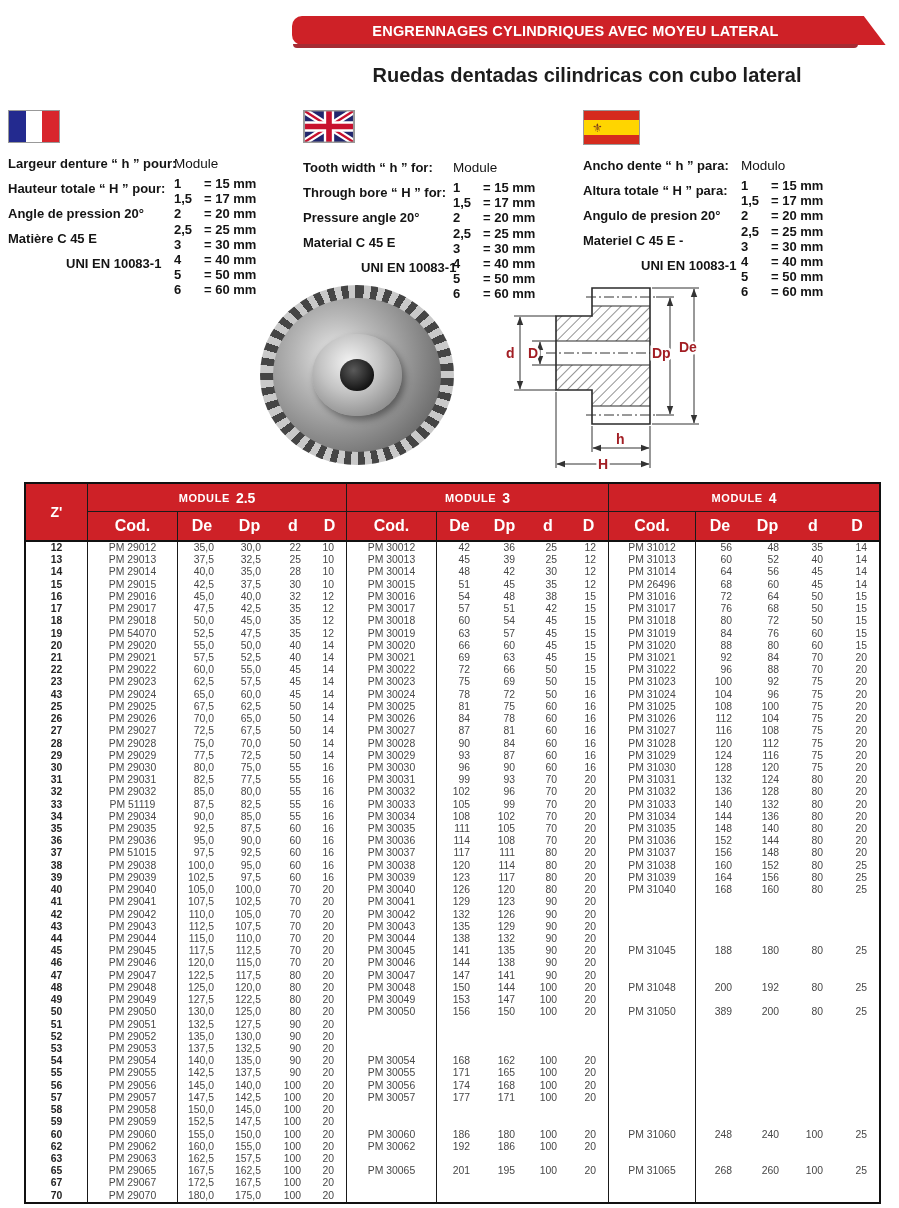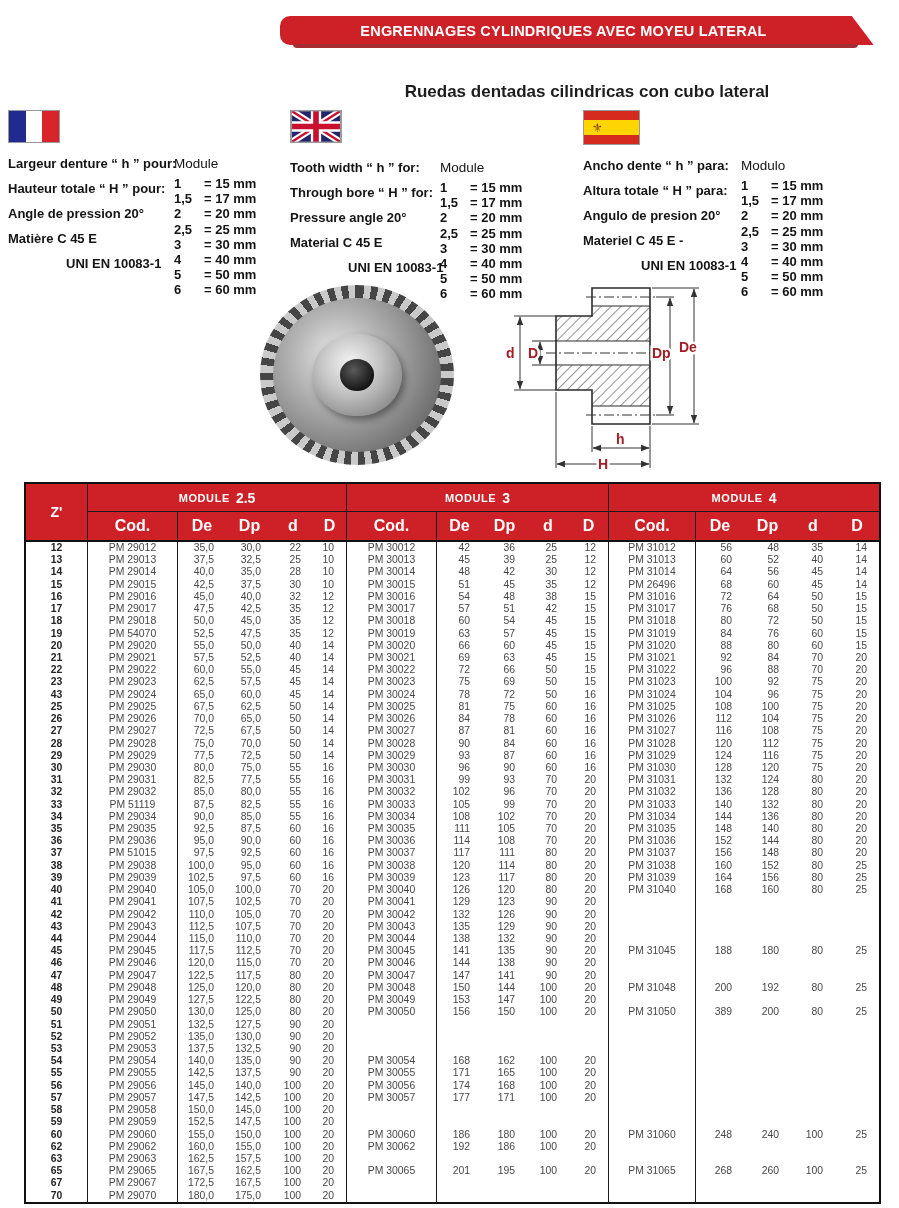--- a/index.html
+++ b/index.html
@@ -9,33 +9,33 @@
   
   .logo{position:absolute;left:4px;top:2px;width:285px;height:108px;}
   .gear-svg{position:absolute;left:0;top:0;}
   .tri{position:absolute;left:88px;top:0px;font-size:58px;font-weight:bold;font-style:italic;
        color:#c1121a;text-shadow:3px 3px 0 #3c3c3c;letter-spacing:2px;
        transform:scaleX(1.18);transform-origin:left top;white-space:nowrap;}
   .distribution{position:absolute;left:80px;top:64px;font-size:30px;font-weight:bold;font-style:italic;
        color:#464646;letter-spacing:1px;white-space:nowrap;}
 
   
-  .banner{position:absolute;left:280px;top:16px;width:607px;height:29px;background:#ce2127;
+  .banner{position:absolute;left:292px;top:16px;width:607px;height:29px;background:#ce2127;
           clip-path:polygon(0 0,94.2% 0,97.8% 100%,0 100%);border-radius:10px 0 0 10px;
           display:flex;align-items:center;justify-content:center;}
   .banner-text{color:#fff;font-weight:bold;font-size:14.5px;letter-spacing:.2px;padding-right:40px;white-space:nowrap;}
   .banner-shadow{position:absolute;left:293px;top:44px;width:565px;height:4px;background:#a62b33;border-radius:0 0 6px 6px;}
   .subtitle{position:absolute;left:287px;width:600px;text-align:center;font-weight:bold;color:#1d1d1d;}
   .sub-en{top:51px;font-size:17px;}
-  .sub-es{top:82px;font-size:17px;}
+  .sub-es{top:64px;font-size:20px;}
 
   
   .info{position:absolute;top:110px;}
   .info-fr{left:8px;width:292px;}
-  .info-en{left:290px;width:278px;}
+  .info-en{left:303px;width:278px;}
   .info-es{left:583px;width:312px;}
   .flag{width:52px;height:33px;border:1px solid #999;box-sizing:border-box;position:relative;overflow:hidden;}
   .flag-fr{background:linear-gradient(90deg,#232a8f 0 33%,#fff 33% 66%,#d8252c 66% 100%);}
   .flag-es{background:linear-gradient(180deg,#d52b1e 0 26%,#ffd500 26% 74%,#d52b1e 74% 100%);width:57px;height:35px;}
   .es-emblem{position:absolute;left:8px;top:10px;width:10px;height:14px;color:#7a3a1d;font-size:12px;line-height:14px;}
   .info-body{display:flex;margin-top:8px;}
   .labels{font-size:13px;font-weight:bold;color:#141414;flex:none;}
   .labels .ln{height:25px;line-height:25px;white-space:nowrap;}
   .labels .indent{padding-left:58px;}
   .info-fr .labels{width:166px;}

